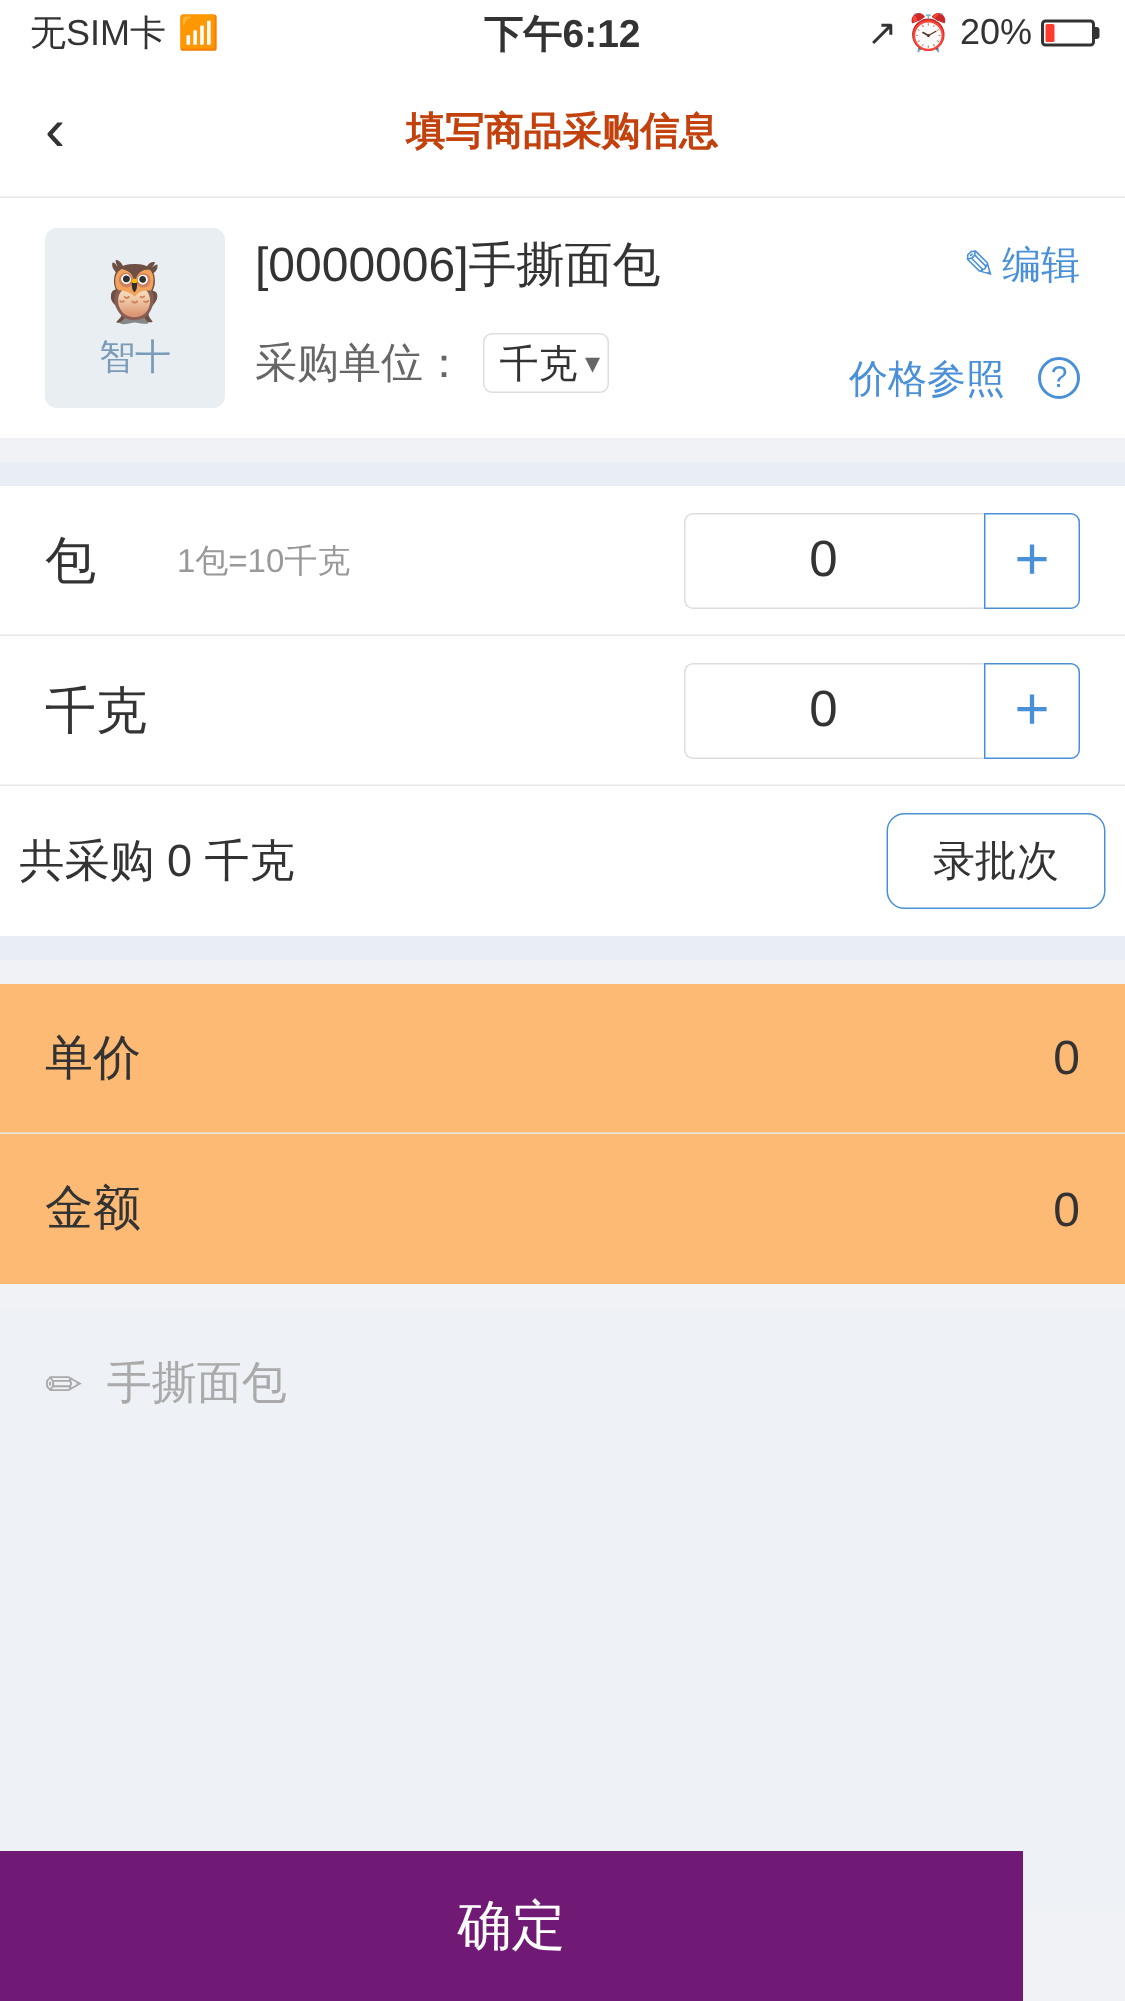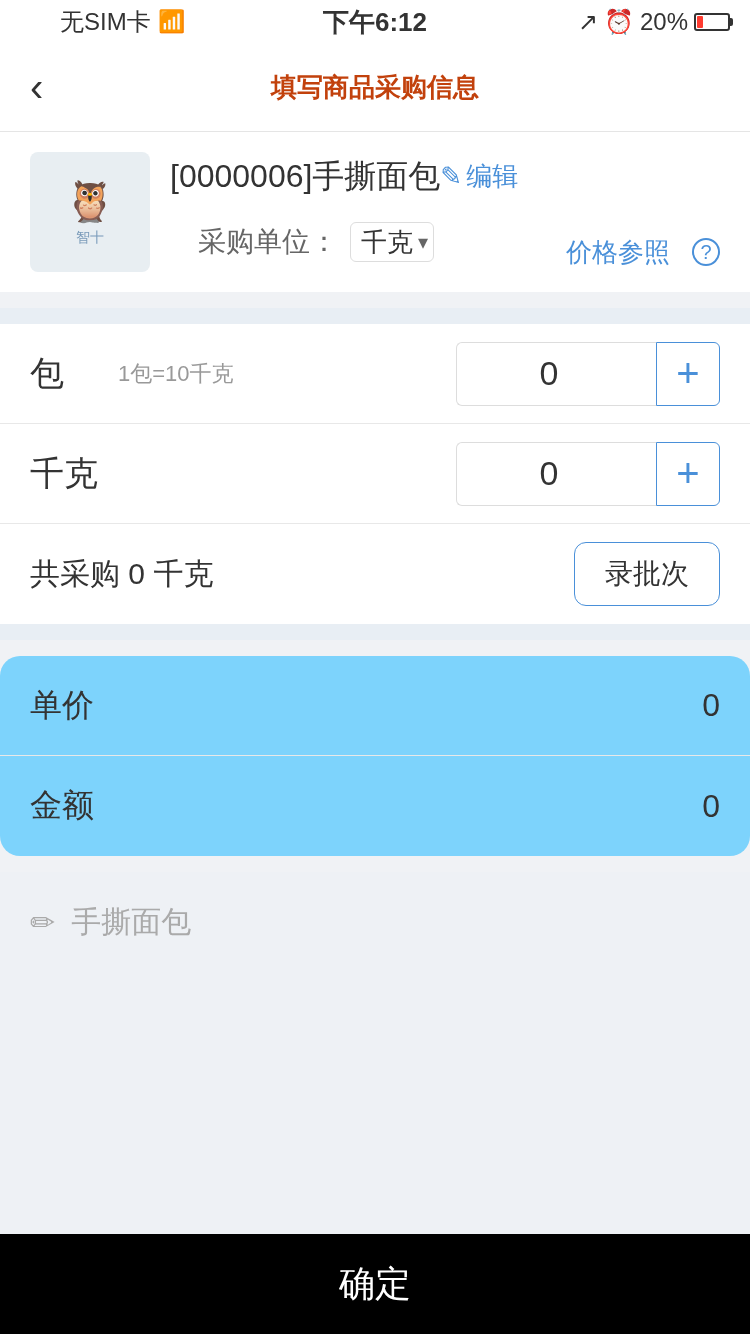--- a/index.html
+++ b/index.html
@@ -22,21 +22,20 @@
       align-items: center;
       justify-content: space-between;
       padding: 0 20px;
       font-size: 24px;
       color: #333;
     }
     .status-bar-left {
       display: flex;
       align-items: center;
       gap: 8px;
-      margin-left: 40px;
     }
     .status-bar-center {
       position: absolute;
       left: 50%;
       transform: translateX(-50%);
       font-size: 26px;
       font-weight: 700;
     }
     .status-bar-right {
       display: flex;
@@ -122,41 +121,40 @@
       border-radius: 8px;
       display: flex;
       flex-direction: column;
       align-items: center;
       justify-content: center;
       color: #7a9bba;
       font-size: 40px;
       flex-shrink: 0;
     }
     .product-image-label {
-      font-size: 14px;
+      font-size: 24px;
       color: #7a9bba;
       margin-top: 4px;
     }
     .product-info {
       flex: 1;
     }
     .product-name {
       font-size: 32px;
       color: #333;
       margin-bottom: 16px;
     }
     .product-meta {
       display: flex;
       align-items: center;
       gap: 12px;
     }
     .unit-label {
       font-size: 28px;
       color: #666;
-      margin-left: 28px;
     }
     .unit-select {
       border: 1px solid #ddd;
       border-radius: 6px;
       padding: 4px 20px 4px 10px;
       font-size: 26px;
       color: #333;
       background: #fff;
       appearance: none;
       -webkit-appearance: none;
@@ -261,43 +259,42 @@
       align-items: center;
       justify-content: center;
       cursor: pointer;
     }
 
     
     .total-row {
       display: flex;
       align-items: center;
       justify-content: space-between;
-      padding: 0 30px;
+      padding: 0 13px;
       height: 100px;
       background: #fff;
     }
     .total-text {
       font-size: 30px;
       color: #333;
     }
     .batch-btn {
       border: 1px solid #4a90d9;
       border-radius: 12px;
       padding: 12px 30px;
       color: #333;
       font-size: 28px;
       background: #fff;
       cursor: pointer;
     }
 
     
     .info-section {
-      background: #7dd3fc;
+      background: #fdba74;
       margin-top: 16px;
-      border-radius: 20px;
     }
     .info-row {
       display: flex;
       align-items: center;
       justify-content: space-between;
       padding: 0 30px;
       height: 100px;
       border-bottom: 1px solid #e8e8e8;
     }
     .info-row:last-child {
@@ -335,23 +332,23 @@
     .empty-space {
       height: 300px;
       background: #eef1f5;
     }
 
     
     .confirm-btn {
       position: fixed;
       bottom: 0;
       left: 0;
-      width: 750px;
+      width: 682px;
       height: 100px;
-      background: #000000;
+      background: #701a75;
       color: #fff;
       font-size: 36px;
       display: flex;
       align-items: center;
       justify-content: center;
       cursor: pointer;
       border: none;
     }
 
     
@@ -387,21 +384,21 @@
 </div>
 
 <div class="content">
 
   <div class="product-card">
     <div class="product-image">
       <span>🦉</span>
       <span class="product-image-label">智十</span>
     </div>
     <div class="product-info">
-      <div style="display:flex; align-items:flex-start;">
+      <div style="display:flex; justify-content:space-between; align-items:flex-start;">
         <span class="product-name">[0000006]手撕面包</span>
         <span class="product-edit">
           <span>✎</span>
           <span>编辑</span>
         </span>
       </div>
       <div style="display:flex; justify-content:space-between; align-items:center;">
         <div class="product-meta">
           <span class="unit-label">采购单位：</span>
           <div class="unit-select-wrapper">

